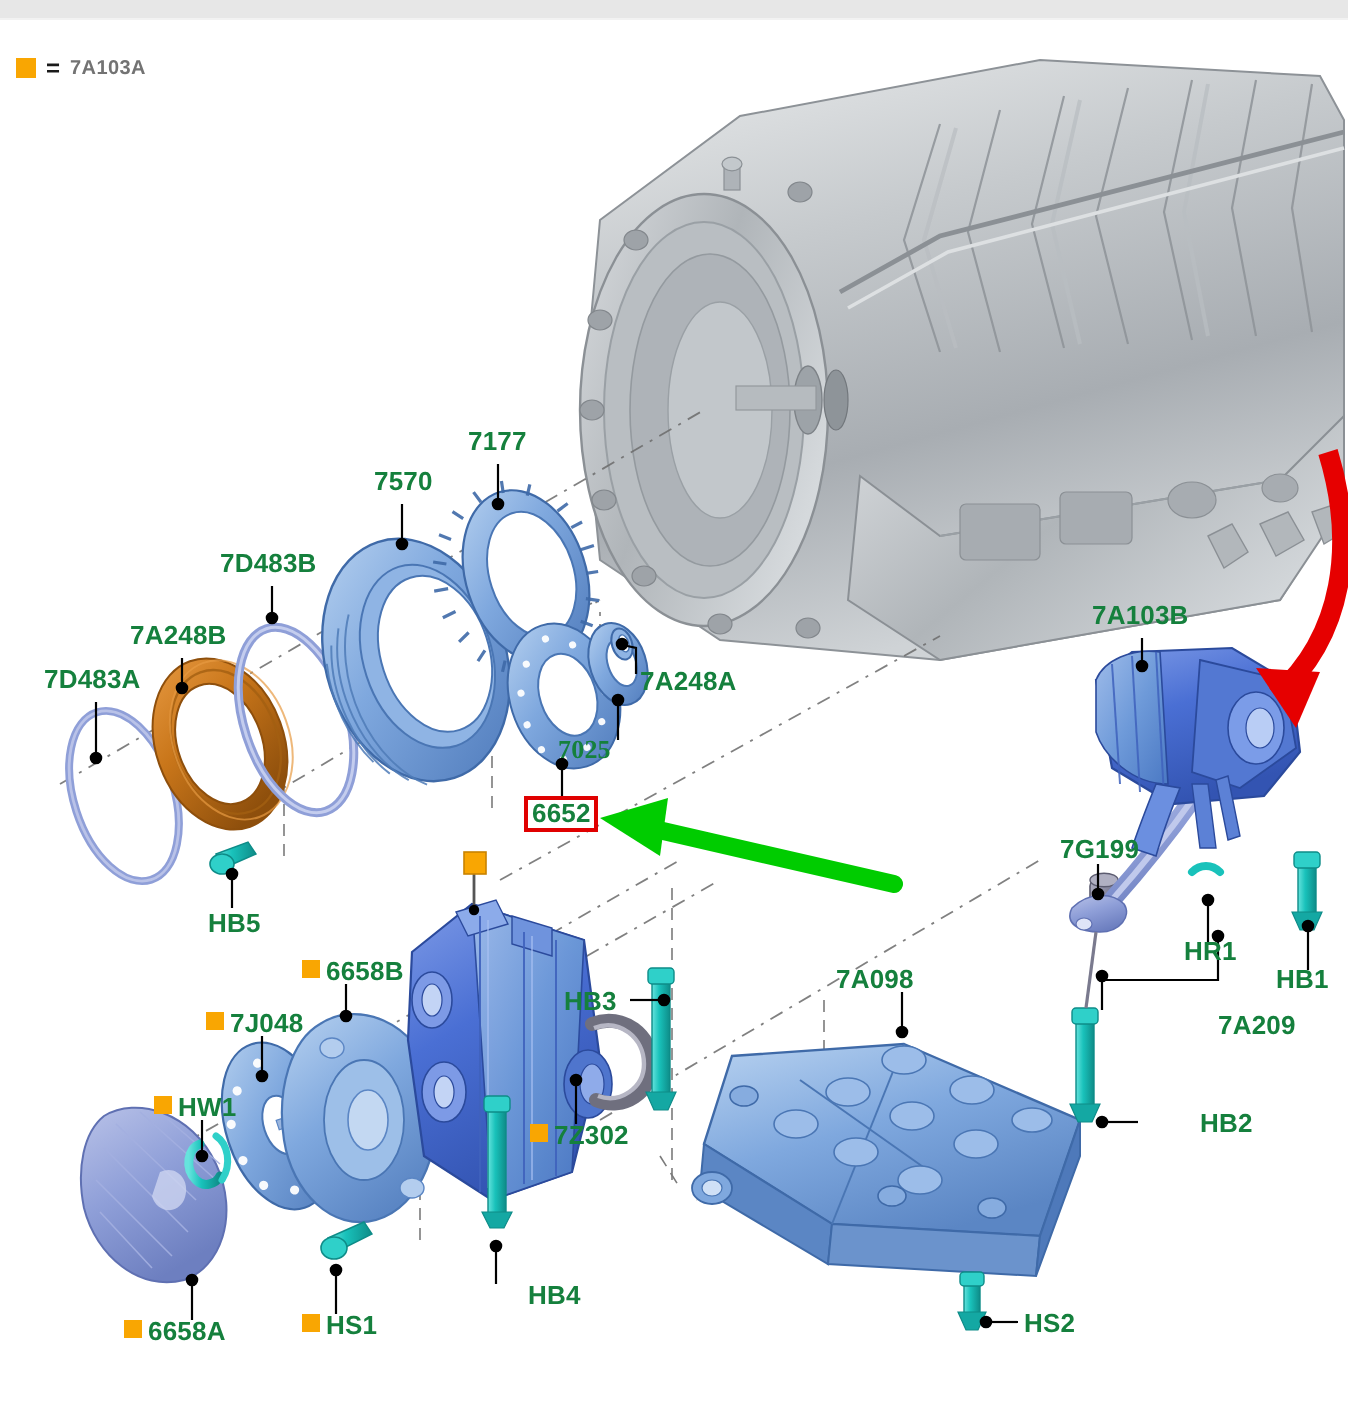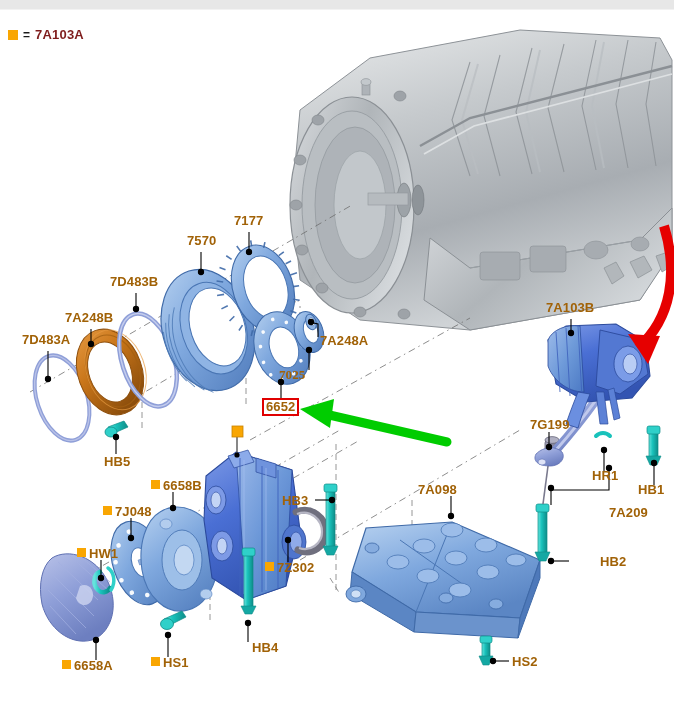--- a/index.html
+++ b/index.html
@@ -41,36 +41,36 @@
     height: 10px;
     background: #f9a602;
     display: inline-block;
   }
   #legend .eq {
     color: #1a1a1a;
     font-size: 12px;
     font-weight: bold;
   }
   #legend .code {
-    color: #7f1d1d;
-    font-size: 13px;
+    color: #737373;
+    font-size: 10px;
     font-weight: bold;
     letter-spacing: .2px;
   }
   
   #art {
     position: absolute;
     left: 0; top: 0;
     width: 674px;
     height: 714px;
   }
   
   .label {
     position: absolute;
-    color: #a16207;
+    color: #15803d;
     font-size: 13px;
     font-weight: bold;
     letter-spacing: .1px;
     white-space: nowrap;
     line-height: 13px;
   }
   .label .sq {
     width: 9px;
     height: 9px;
     background: #f9a602;
@@ -562,21 +562,21 @@
 
   <div class="label hl" style="left:262px; top:398px;"><span>6652</span></div>
 
   <div class="label" style="left:104px; top:455px;"><span>HB5</span></div>
 
   <div class="label" style="left:151px; top:479px;"><span class="sq"></span><span>6658B</span></div>
   <div class="label" style="left:103px; top:505px;"><span class="sq"></span><span>7J048</span></div>
   <div class="label" style="left:77px;  top:547px;"><span class="sq"></span><span>HW1</span></div>
   <div class="label" style="left:62px;  top:659px;text-align:center;"><span class="sq"></span><span>6658A</span></div>
   <div class="label" style="left:151px; top:656px;"><span class="sq"></span><span>HS1</span></div>
-  <div class="label" style="left:220px; top:641px;padding-left:32px;"><span>HB4</span></div>
+  <div class="label" style="left:232px; top:641px;padding-left:32px;"><span>HB4</span></div>
   <div class="label" style="left:265px; top:561px;"><span class="sq"></span><span>7Z302</span></div>
   <div class="label" style="left:282px; top:494px;"><span>HB3</span></div>
 
   <div class="label" style="left:418px; top:483px;"><span>7A098</span></div>
   <div class="label" style="left:512px; top:655px;"><span>HS2</span></div>
   <div class="label" style="left:572px; top:555px;padding-left:28px;"><span>HB2</span></div>
   <div class="label" style="left:638px; top:483px;"><span>HB1</span></div>
   <div class="label" style="left:592px; top:469px;"><span>HR1</span></div>
   <div class="label" style="left:570px; top:506px;margin-left:39px;"><span>7A209</span></div>
   <div class="label" style="left:530px; top:418px;"><span>7G199</span></div>

